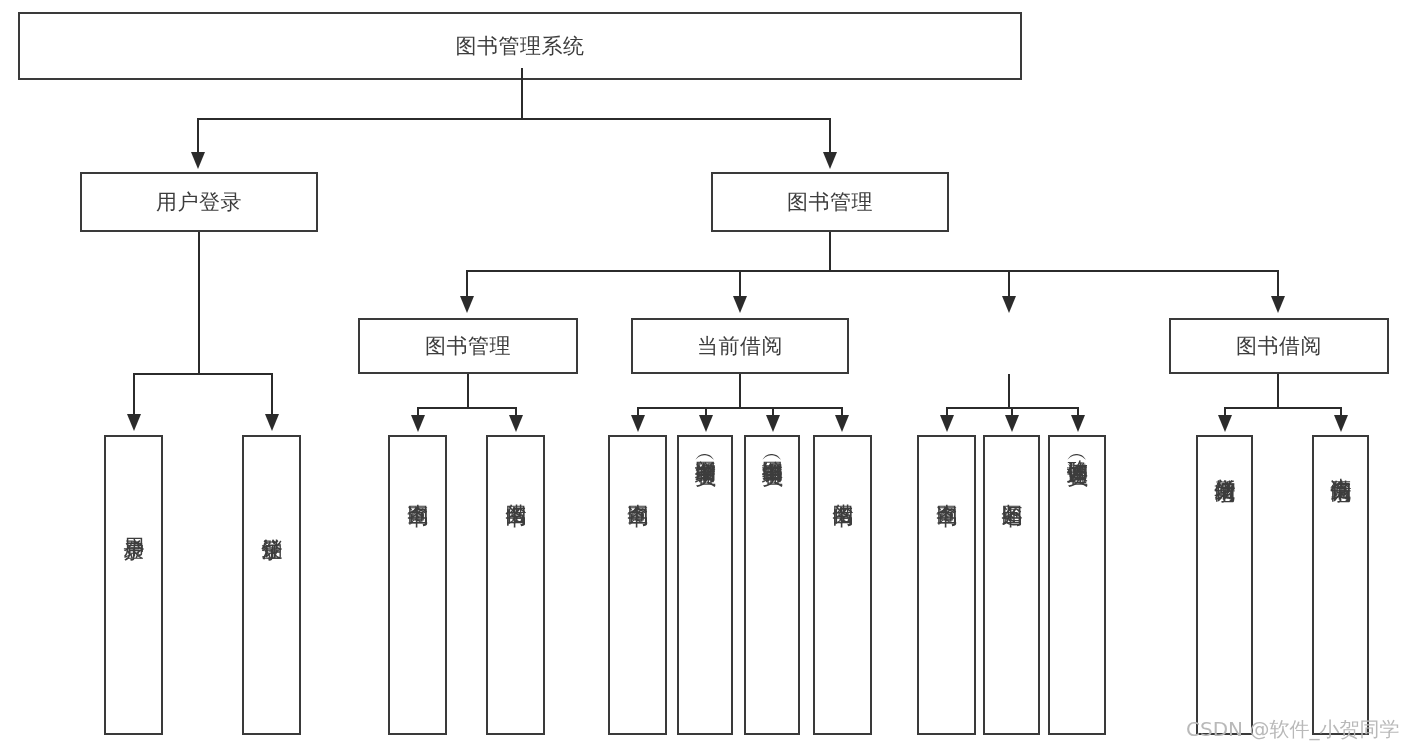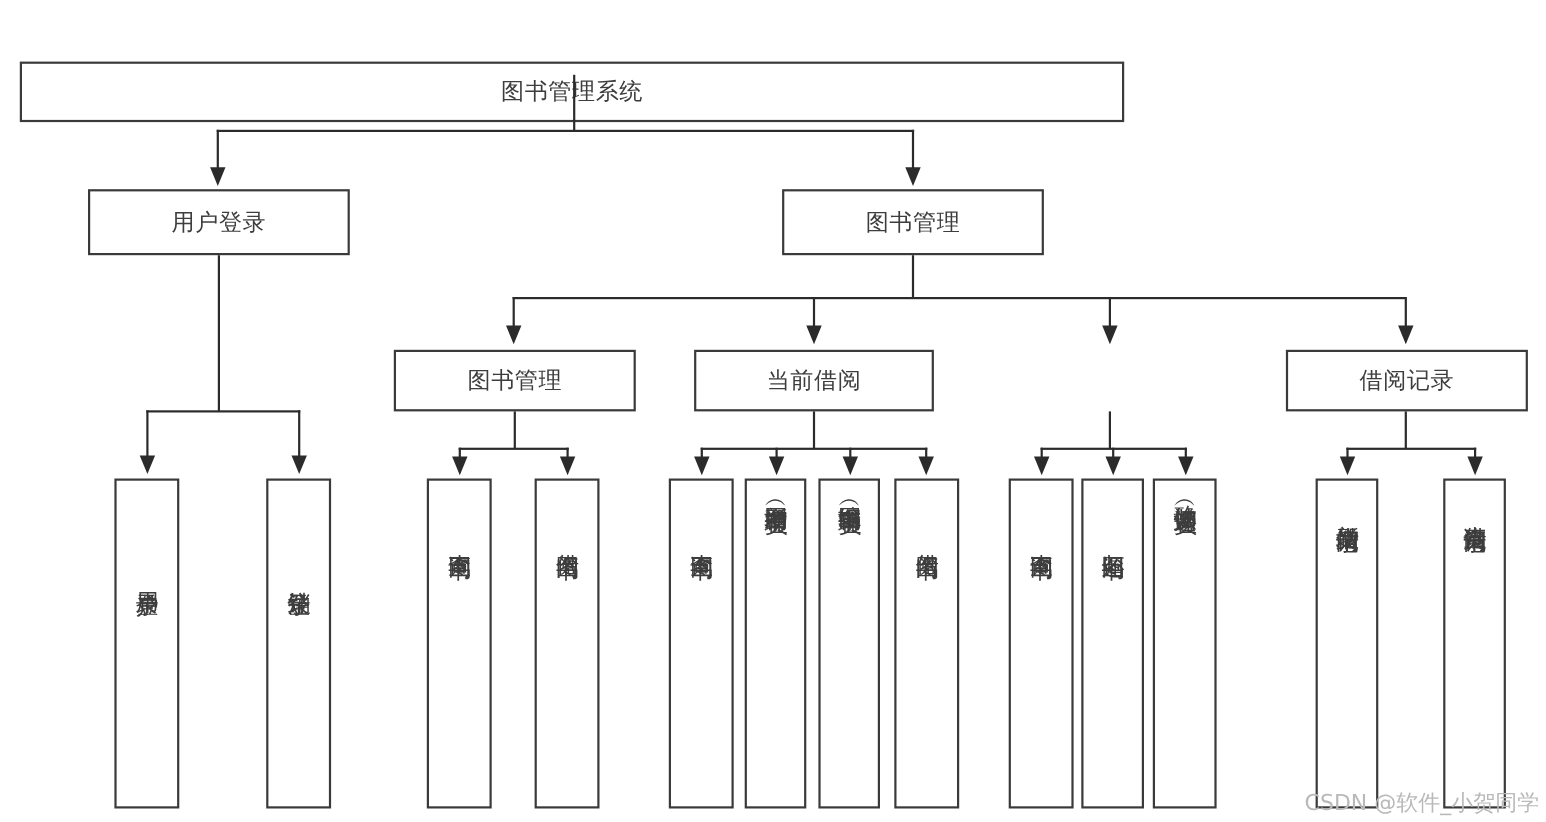--- a/index.html
+++ b/index.html
@@ -84,21 +84,21 @@
     color: #b9b9b9;
     white-space: nowrap;
     font-family: "DejaVu Sans", "Liberation Sans", sans-serif;
   }
 </style>
 </head>
 <body>
 
 <div id="canvas">
 
-  <div class="node" style="left:18px; top:12px; width:1004px; height:55px;margin-top:44px;">
+  <div class="node" style="left:18px; top:12px; width:1004px; height:68px;">
     <span class="node-label">图书管理系统</span>
   </div>
 
   <div class="edge v" style="left:521px; top:68px; width:2px; height:51px;"></div>
 
   <div class="edge h" style="left:197px; top:118px; width:634px; height:2px;"></div>
 
   <div class="edge v" style="left:197px; top:118px; width:2px; height:36px;"></div>
   <div class="arrow" style="left:191px; top:152px;"></div>
   <div class="edge v" style="left:829px; top:118px; width:2px; height:36px;"></div>
@@ -141,21 +141,21 @@
   <div class="edge v" style="left:1277px; top:270px; width:2px; height:28px;"></div>
   <div class="arrow" style="left:1271px; top:296px;"></div>
 
   <div class="node" style="left:358px; top:318px; width:220px; height:56px;">
     <span class="node-label">图书管理</span>
   </div>
   <div class="node" style="left:631px; top:318px; width:218px; height:56px;">
     <span class="node-label">当前借阅</span>
   </div>
   <div class="node" style="left:1169px; top:318px; width:220px; height:56px;">
-    <span class="node-label">借阅记录</span>
+    <span class="node-label">图书借阅</span>
   </div>
 
   <div class="edge v" style="left:467px; top:374px; width:2px; height:34px;"></div>
   <div class="edge h" style="left:417px; top:407px; width:100px; height:2px;"></div>
   <div class="edge v" style="left:417px; top:407px; width:2px; height:10px;"></div>
   <div class="arrow" style="left:411px; top:415px;"></div>
   <div class="edge v" style="left:515px; top:407px; width:2px; height:10px;"></div>
   <div class="arrow" style="left:509px; top:415px;"></div>
 
   <div class="node leaf mid2" style="left:388px; top:435px; width:59px; height:300px;">

